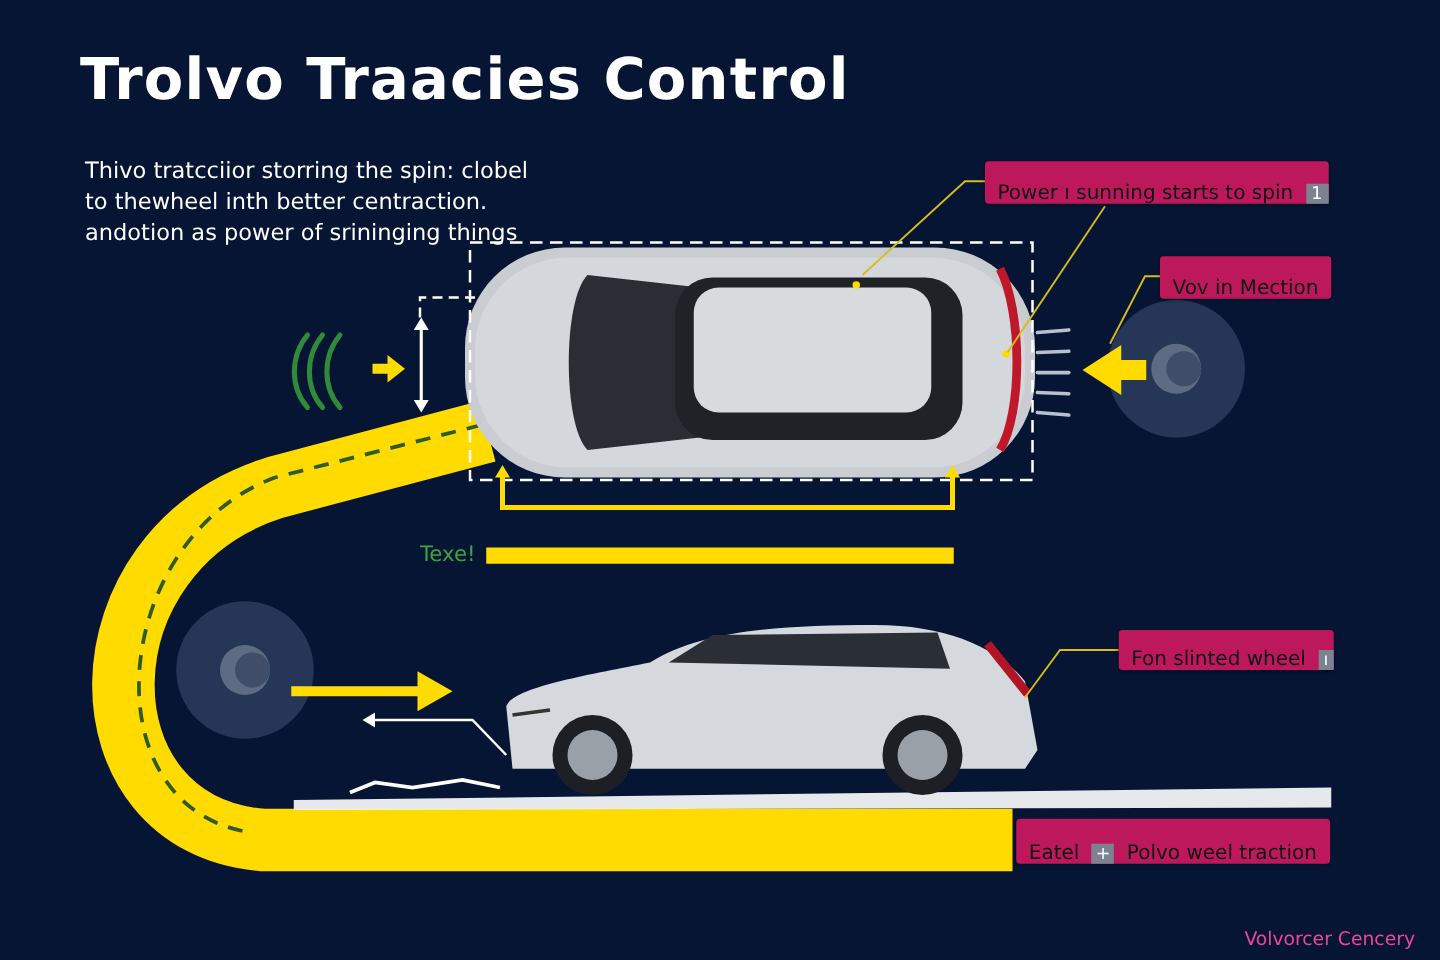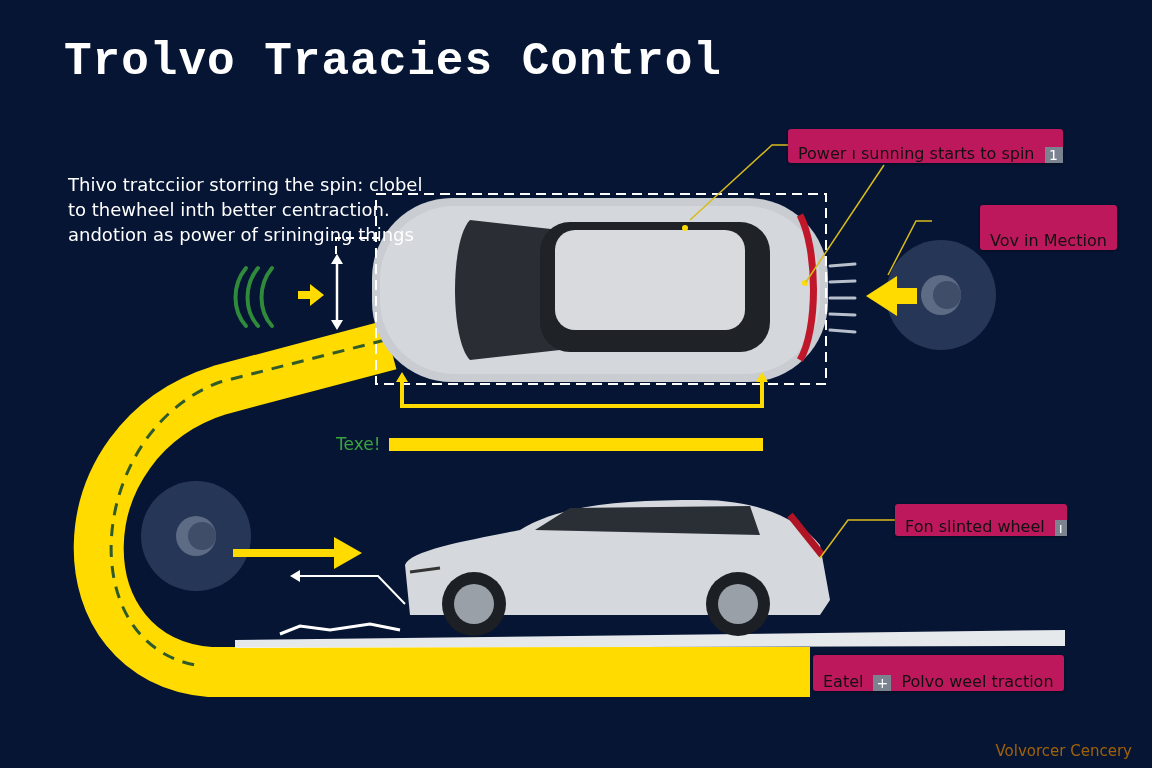--- a/index.html
+++ b/index.html
@@ -6,44 +6,44 @@
   body {
     width: 1152px; height: 768px; overflow: hidden;
     background: #061534;
     font-family: "DejaVu Sans", "Liberation Sans", sans-serif;
     position: relative;
   }
   .stage { position: absolute; inset: 0; }
   .title {
     position: absolute; left: 64px; top: 36px;
     font-size: 46px; font-weight: bold; color: #ffffff;
-    letter-spacing: 1px; white-space: nowrap; font-family: Liberation Mono, monospace;
+    letter-spacing: 1px; white-space: nowrap;
   }
   .intro {
     position: absolute; left: 68px; top: 124px; width: 400px;
-    font-size: 18px; line-height: 25px; color: #ffffff; margin-top: 48px;
+    font-size: 18px; line-height: 25px; color: #ffffff;
   }
   .intro span { display: block; white-space: nowrap; }
   .callout {
     position: absolute; background: #be185d; color: #111;
     font-size: 16px; border-radius: 3px; display: flex; align-items: flex-end;
     box-shadow: 0 1px 3px rgba(0,0,0,0.4);
   }
   .callout .txt { padding: 0 10px; display: flex; align-items: center; white-space: nowrap; }
   .callout .tab {
     background: #7b8290; color: #fff; width: 18px;
     display: flex; align-items: center; justify-content: center; font-size: 14px;
   }
   .texe-label {
     position: absolute; left: 336px; top: 434px;
     color: #3aa33c; font-size: 17px; font-weight: normal;
   }
   .footer {
     position: absolute; right: 20px; top: 742px;
-    color: #a16207; font-size: 15px; white-space: nowrap;
+    color: #ec4899; font-size: 15px; white-space: nowrap;
   }
   svg { position: absolute; left: 0; top: 0; }
 </style>
 </head>
 <body>
 
 <div class="stage">
 
   <svg width="1152" height="768" viewBox="0 0 1152 768">
 
@@ -152,21 +152,21 @@
     <span>Thivo tratcciior storring the spin: clobel</span>
     <span>to thewheel inth better centraction.</span>
     <span>andotion as power of srininging things</span>
   </div>
 
   <div class="callout" style="left:788px; top:129px; height:34px;">
     <div class="txt">Power ı sunning starts to spin</div>
     <div class="tab">1</div>
   </div>
 
-  <div class="callout" style="left:980px; top:205px; height:45px;">
+  <div class="callout" style="left:928px; top:205px; height:34px;">
     <div class="txt">Vov in Mection</div>
   </div>
 
   <div class="callout" style="left:895px; top:504px; height:32px;">
     <div class="txt">Fon slinted wheel</div>
     <div class="tab" style="width:12px;">ı</div>
   </div>
 
   <div class="callout" style="left:813px; top:655px; height:36px;">
     <div class="txt">Eatel</div>

